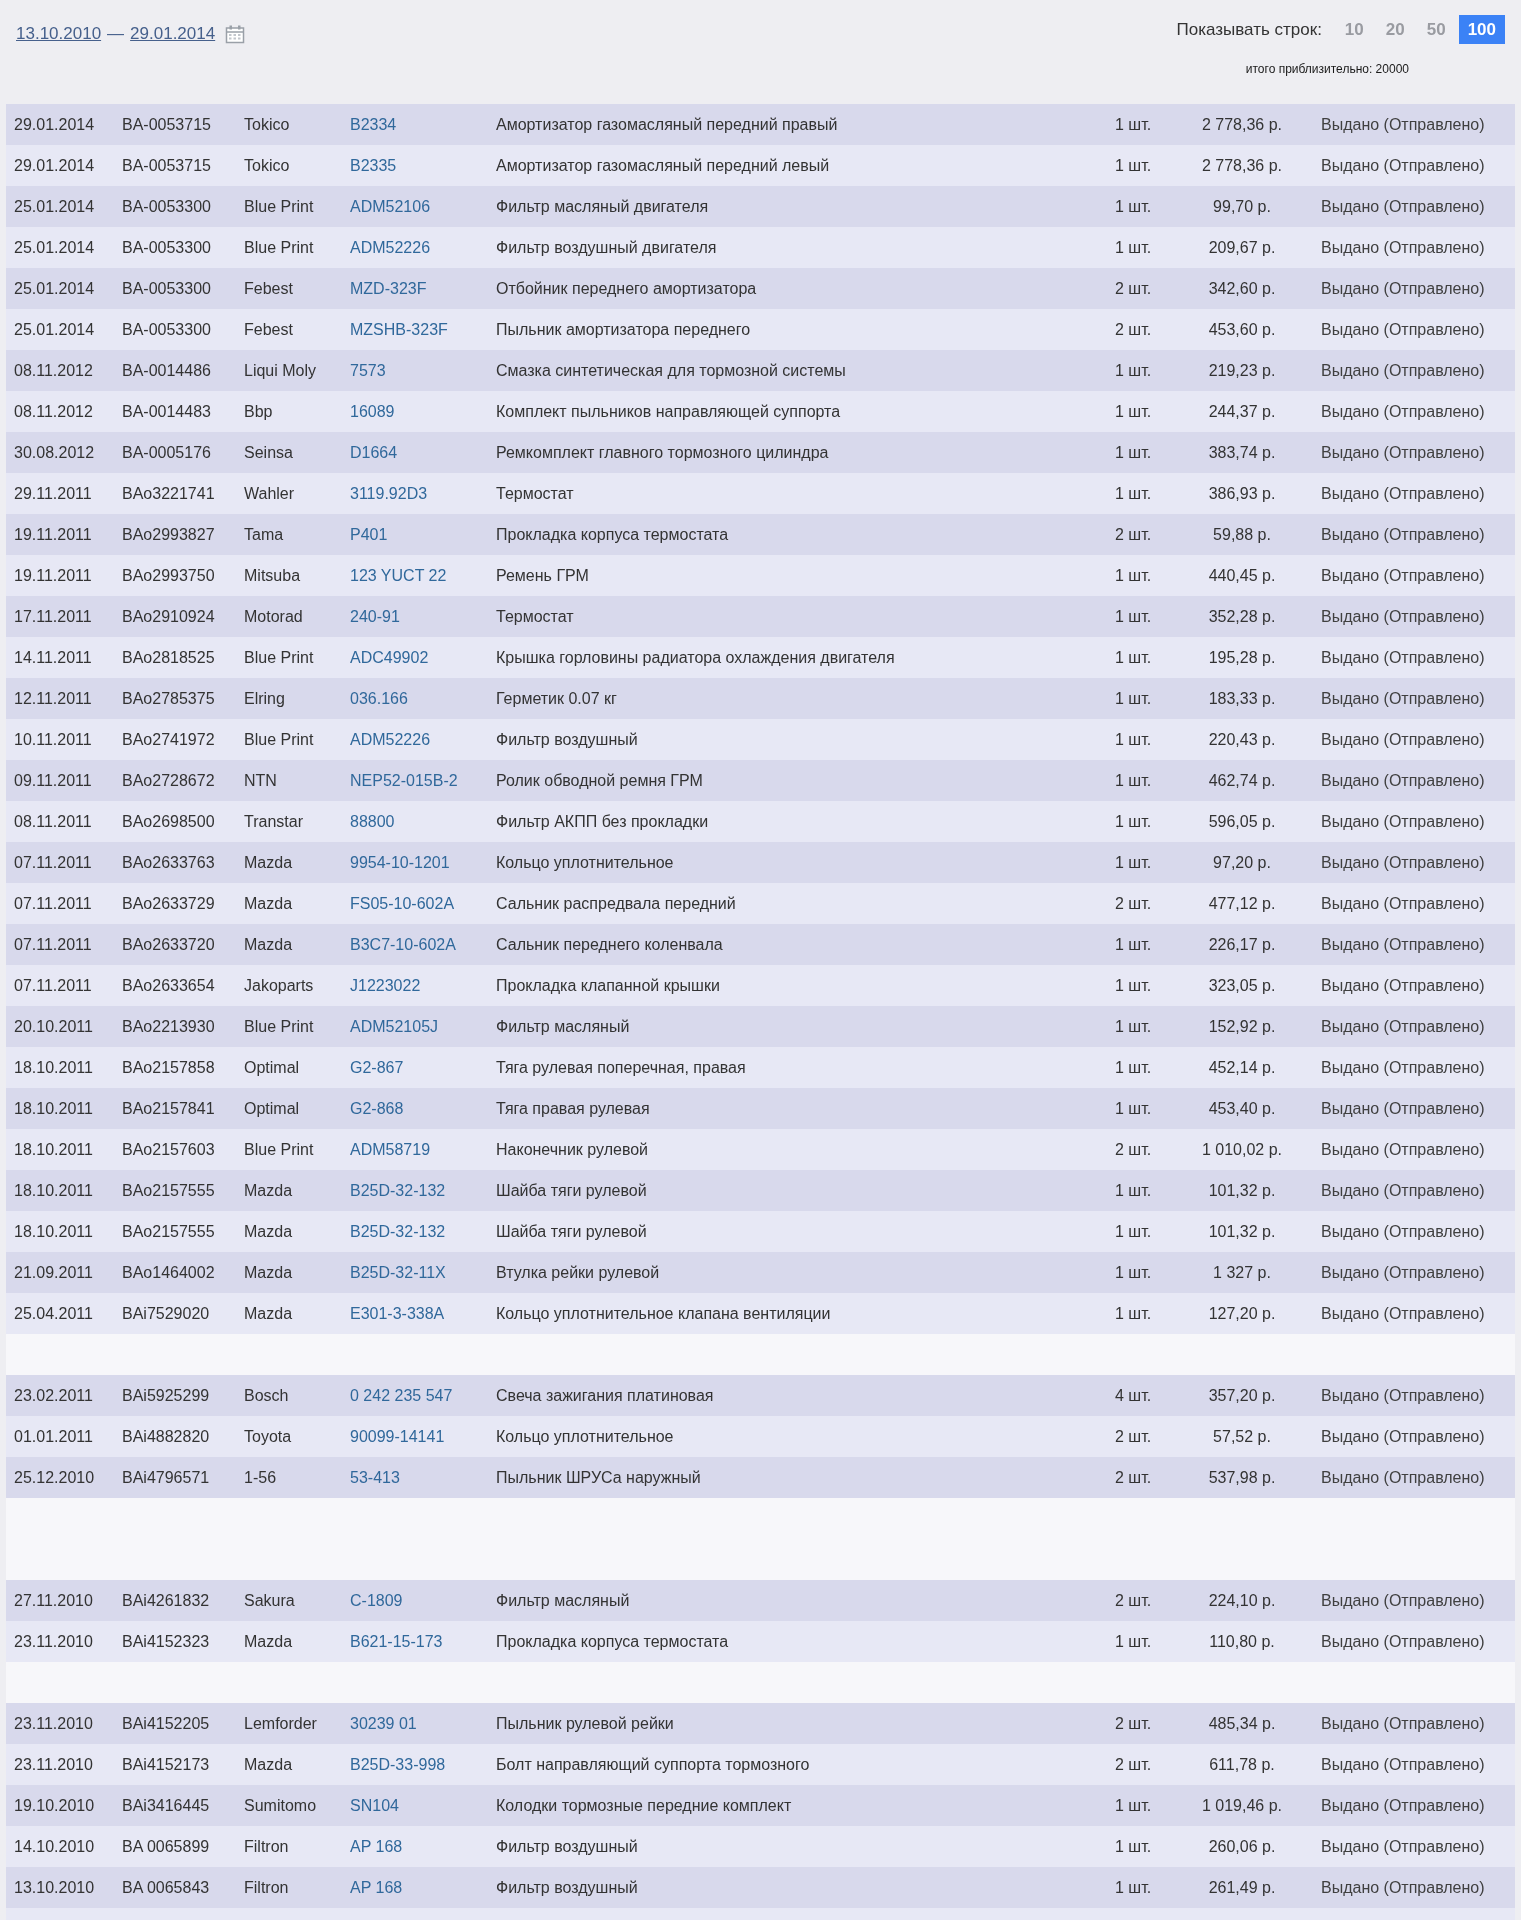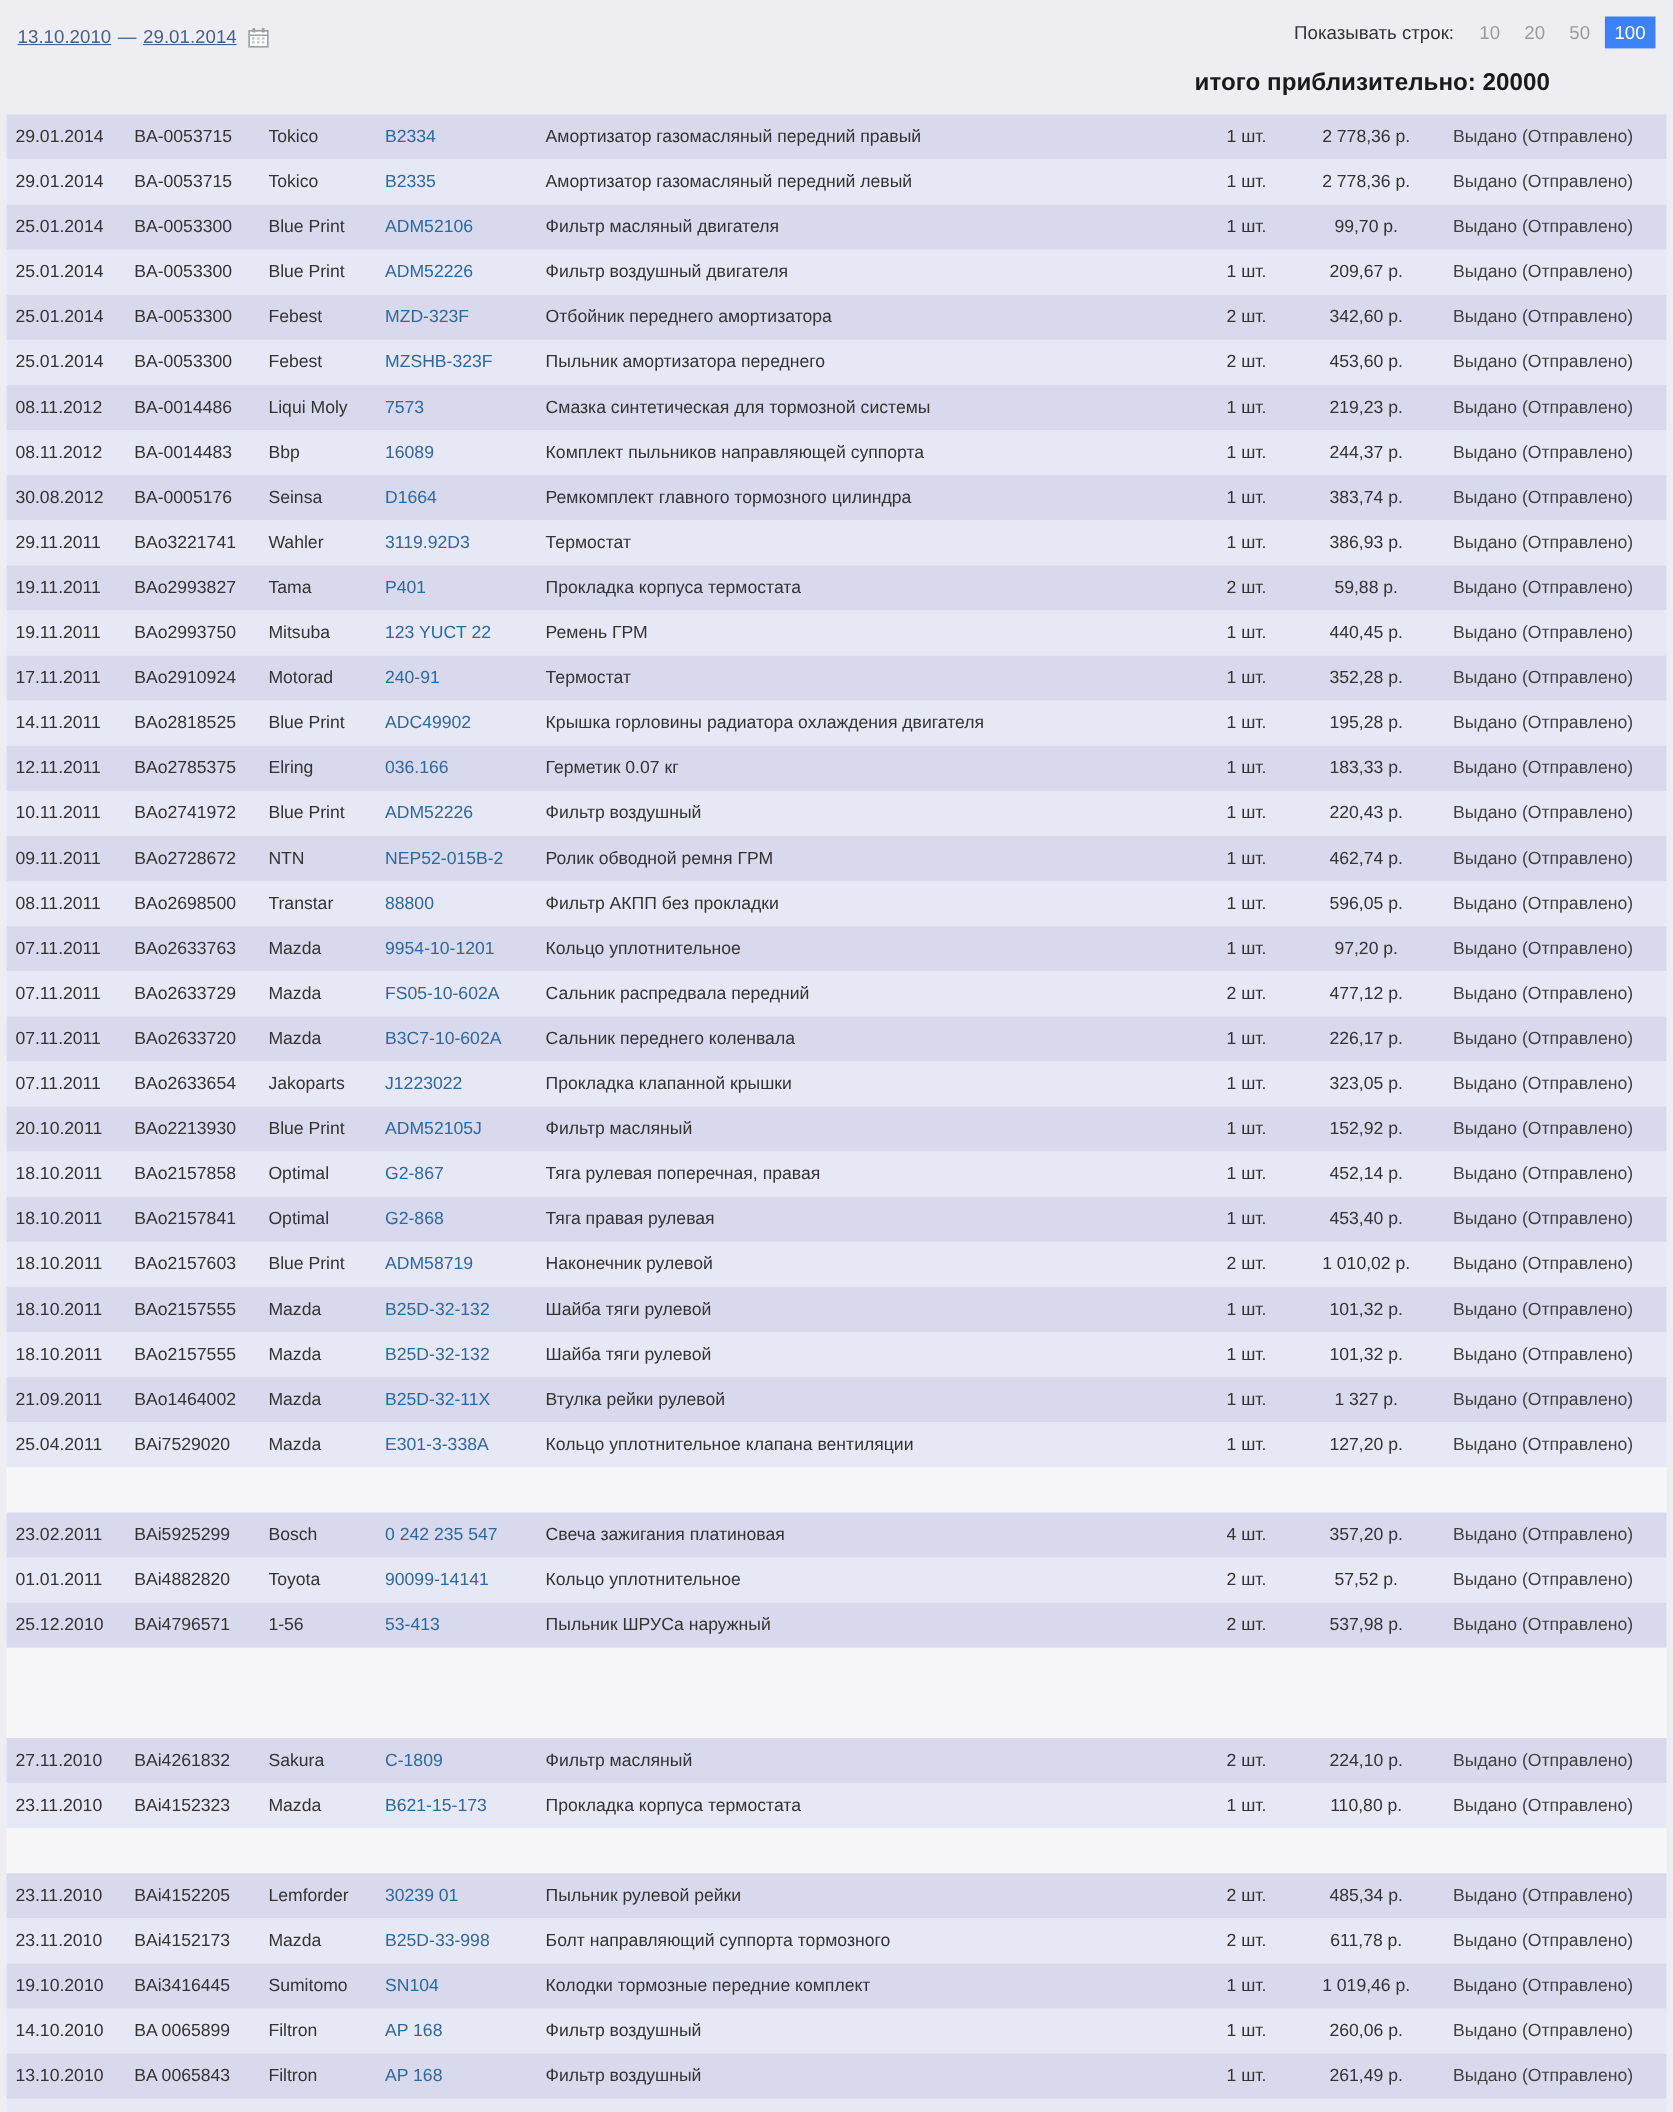--- a/index.html
+++ b/index.html
@@ -20,26 +20,26 @@
   .date-link { color: #46608c; text-decoration: underline; cursor: pointer; }
   .date-sep { color: #46608c; }
   .calendar-icon { display: inline-block; margin-left: 4px; cursor: pointer; line-height: 0; }
   .rows-control {
     position: absolute; top: 20px; right: 16px;
     display: flex; align-items: center; font-size: 17px; color: #333;
   }
   .rows-label { margin-right: 10px; }
   .rows-opt {
     color: #999ba1; cursor: pointer; text-decoration: none;
-    padding: 5px 9px; margin-left: 4px; font-size: 17px;
+    padding: 5px 9px; margin-left: 4px; font-size: 17px; font-weight: bold;
   }
   .rows-opt.selected { background: #3b82f6; color: #ffffff; margin-top: 44px; }
   .total {
     position: absolute; top: 62px; right: 112px;
-    font-size: 22px; font-weight: bold; color: #1a1a1a; text-align: right;
+    font-size: 12px; font-weight: normal; color: #1a1a1a; text-align: right;
   }
   .table { margin: 0 6px; }
   .row { display: flex; align-items: center; height: 41px; font-size: 16px; }
   .row.dark  { background: #d8d9ec; }
   .row.light { background: #e7e8f5; }
   .row.blank { background: #f7f7fa; }
   .row.partial { height: 12px; overflow: hidden; }
   .cell { padding: 0 6px; white-space: nowrap; overflow: hidden; }
   .c-date   { width: 110px; padding-left: 8px; }
   .c-order  { width: 122px; }

